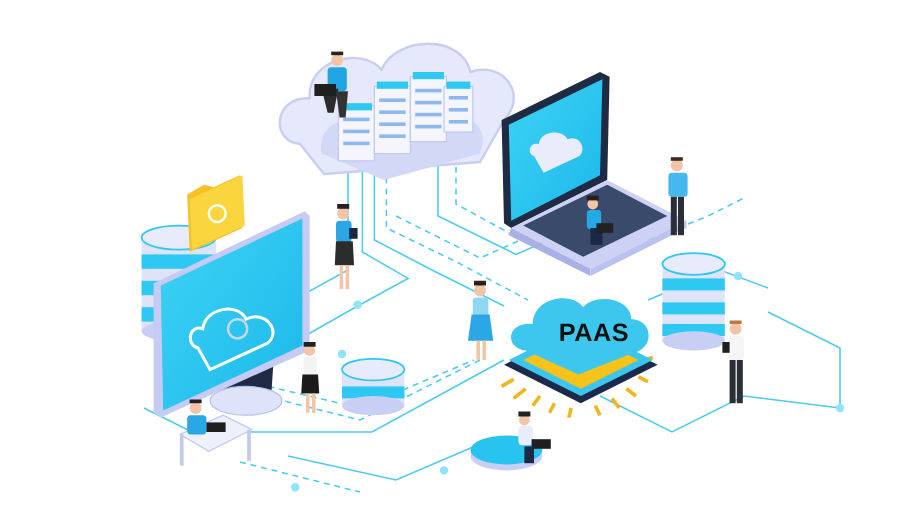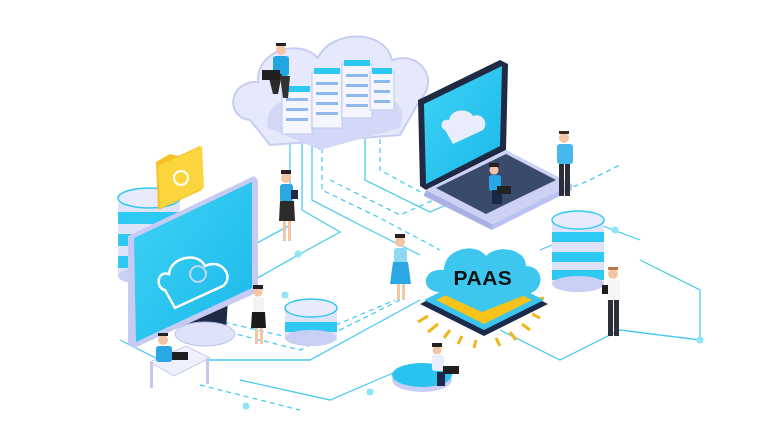--- a/index.html
+++ b/index.html
@@ -1,18 +1,18 @@
 <!DOCTYPE html>
 <html><head>
 <meta charset="utf-8">
 <style>
   html,body{margin:0;padding:0;background:#ffffff;}
   body{width:768px;height:422px;overflow:hidden;position:relative;font-family:"Liberation Sans",sans-serif;}
   svg{position:absolute;left:0;top:0;}
-  .paas-label{position:absolute;left:444px;top:266px;width:78px;text-align:center;font-family:"Liberation Sans",sans-serif;font-weight:700;font-size:21px;color:#111;letter-spacing:0.5px;}
+  .paas-label{position:absolute;left:456px;top:266px;width:78px;text-align:center;font-family:"Liberation Sans",sans-serif;font-weight:700;font-size:21px;color:#111;letter-spacing:0.5px;}
 </style>
 </head>
 <body>
 
 <svg width="768" height="422" viewBox="0 0 768 422">
   <defs>
     <linearGradient id="scr" x1="0" y1="0" x2="1" y2="1">
       <stop offset="0" stop-color="#3fd3f5"></stop>
         <stop offset="1" stop-color="#1bb8ea"></stop>
     </linearGradient>

